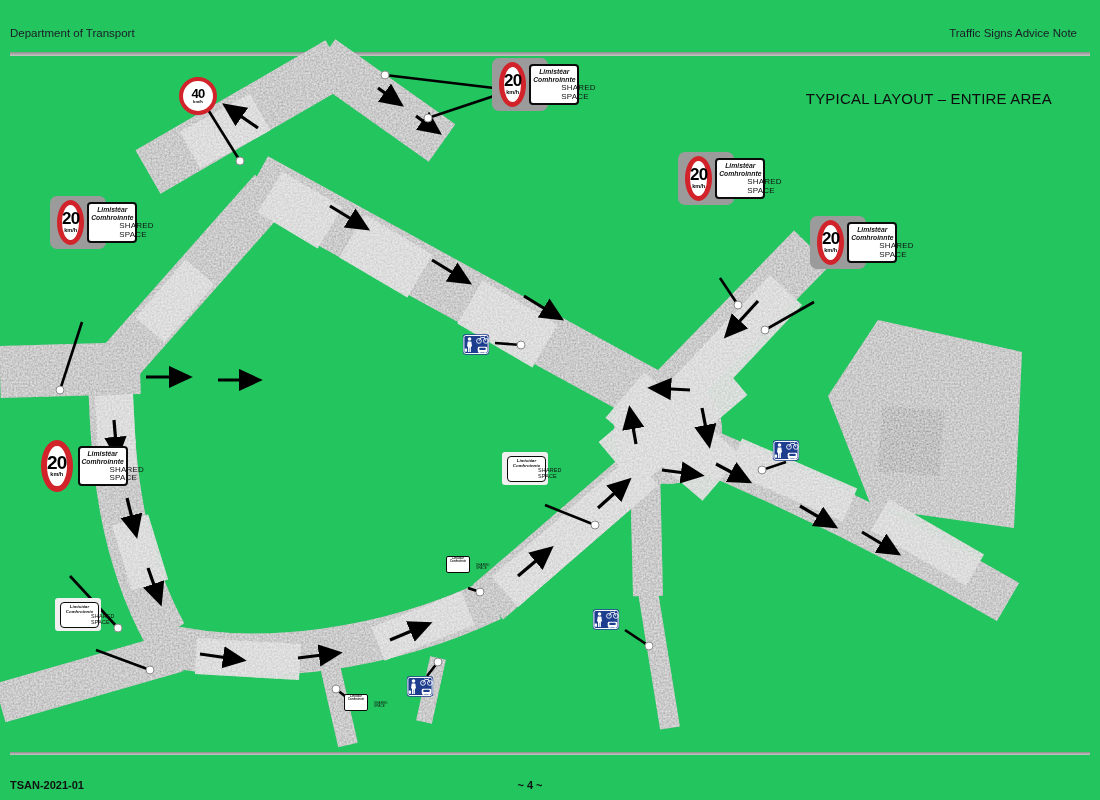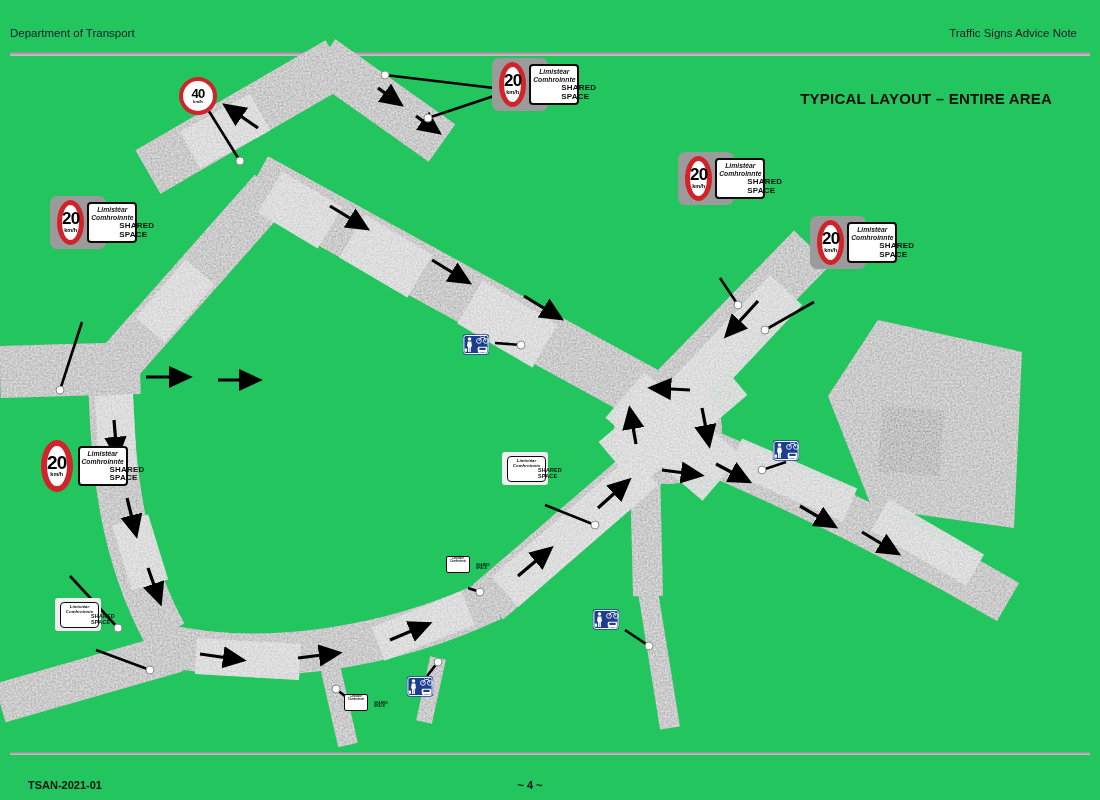--- a/index.html
+++ b/index.html
@@ -5,43 +5,43 @@
   html,body{margin:0;padding:0;background:#ffffff;}
   .page{position:relative;width:1100px;height:800px;background:#22c55e;overflow:hidden;
         font-family:"Liberation Sans",sans-serif;color:#111;}
   
   .hdr-left{position:absolute;top:27px;left:10px;font-size:11.5px;color:#1c1c28;}
   .hdr-right{position:absolute;top:27px;right:23px;font-size:11.5px;color:#1c1c28;}
   .rule{position:absolute;left:10px;right:10px;height:4px;
         background:linear-gradient(#8e8e8e,#c6c6c6);}
   .rule.top{top:52px;}
   .rule.bottom{top:752px;height:3px;}
-  .doc-title{position:absolute;top:90px;right:48px;font-size:15px;font-weight:bold;
+  .doc-title{position:absolute;top:90px;right:48px;font-size:15px;font-weight:normal;
              letter-spacing:.2px;color:#0d0d0d;}
-  .ftr-ref{position:absolute;top:779px;left:28px;font-size:11px;font-weight:bold;}
+  .ftr-ref{position:absolute;top:779px;left:10px;font-size:11px;font-weight:bold;}
   .ftr-page{position:absolute;top:779px;left:0;width:1060px;text-align:center;
             font-size:11px;font-weight:bold;}
   
   .map{position:absolute;top:0;left:0;z-index:1;}
   
   .cluster{position:absolute;display:flex;flex-direction:row;align-items:center;
            gap:3px;z-index:5;}
   .cluster.panel{background:#9b9b9b;border-radius:7px;padding:4px;width:56px;
                  box-sizing:border-box;}
   .blue-sign{width:46px;height:35px;}
   .blue-sign svg{display:block;width:100%;height:100%;}
   .speed{width:45px;height:45px;border-radius:50%;background:#fff;
          border:5.5px solid #d2232a;display:flex;flex-direction:column;
          align-items:center;justify-content:center;box-sizing:border-box;}
   .speed .v{font-weight:bold;font-size:17px;line-height:.85;letter-spacing:-.8px;color:#000;}
   .speed .u{font-weight:bold;font-size:5.5px;color:#000;}
   .plaque{background:#fff;border:2px solid #0b0b0b;border-radius:4px;
           padding:2px 1px 1px;text-align:center;width:50px;box-sizing:border-box;}
   .plaque .ga{font-style:italic;font-weight:bold;font-size:6.8px;line-height:1.15;}
-  .plaque .en{font-weight:bold;font-size:8px;line-height:1.1;letter-spacing:.2px;margin-left:29px;}
+  .plaque .en{font-weight:normal;font-size:8px;line-height:1.1;letter-spacing:.2px;margin-left:29px;}
   
   .cluster.loose{gap:5px;width:58px;}
   .cluster.loose .speed{width:52px;height:52px;border-width:6px;}
   .cluster.loose .speed .v{font-size:19px;}
   
   .cluster.csmall{background:#f0f0f0;padding:3px;border-radius:3px;gap:2px;width:46px;
                   box-sizing:border-box;}
   .cluster.csmall .blue-sign{width:37px;height:27px;}
   .cluster.csmall .plaque{width:39px;border-width:1.5px;padding:1px;}
   .cluster.csmall .ga{font-size:4.4px;}

